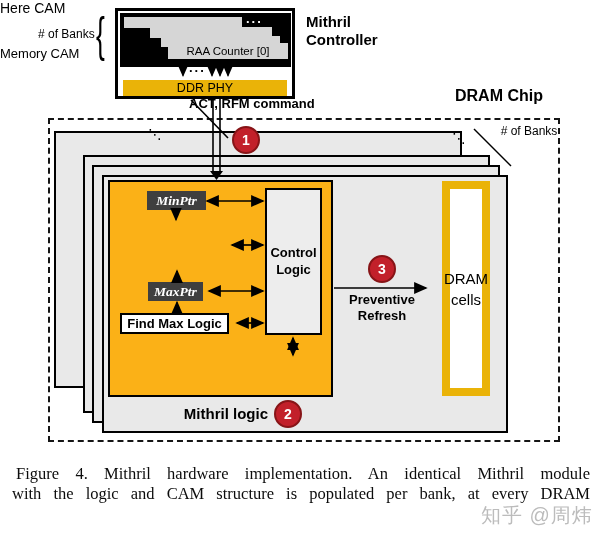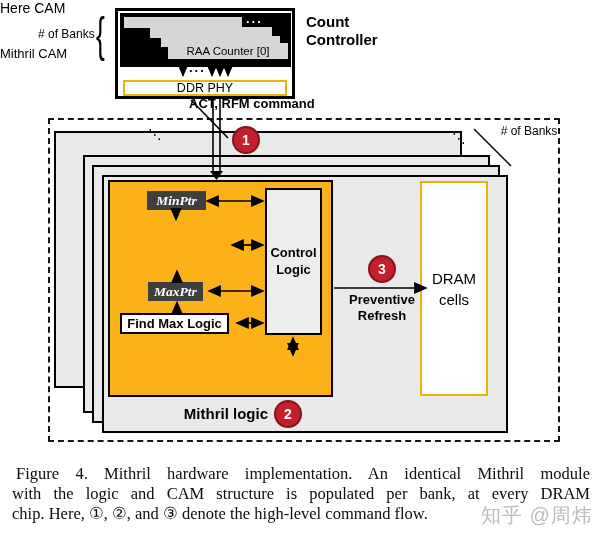--- a/index.html
+++ b/index.html
@@ -1,21 +1,21 @@
 <!DOCTYPE html>
 <html style="--orange: #FBB117; --red: #C2202A; --red_border: #871417; --layer_gray: #E9E9E9; --bar_gray: #D6D6D6; --dark_box: #3F3F3F; --watermark: #BCBCBC;"><head>
 <meta charset="utf-8">
 <style>
   html,body{margin:0;padding:0;background:#fff;}
   #page{position:relative;width:600px;height:542px;background:#fff;overflow:hidden;
         font-family:"Liberation Sans","DejaVu Sans",sans-serif;color:#000;}
   .abs{position:absolute;}
   .dashed{border:2px dashed #151515;box-sizing:border-box;background:#fff;}
   .layer{position:absolute;background:var(--layer_gray,#E9E9E9);border:2px solid #000;box-sizing:border-box;}
-  .solidbox{position:absolute;border:2px solid #eab308;box-sizing:border-box;background:#fff;}
+  .solidbox{position:absolute;border:8px solid #eab308;box-sizing:border-box;background:#fff;}
   .mc-outer{position:absolute;border:3px solid #000;box-sizing:border-box;background:#fff;}
   .mc-black{position:absolute;background:#000;}
   .bar{position:absolute;background:var(--bar_gray,#D6D6D6);}
   .orange{position:absolute;background:var(--orange,#FBB117);border:2px solid #000;box-sizing:border-box;}
   .darkbox{position:absolute;background:var(--dark_box,#3F3F3F);color:#fff;
            font-family:"Liberation Serif","DejaVu Serif",serif;font-style:italic;font-weight:bold;
            font-size:13.5px;display:flex;align-items:center;justify-content:center;}
   .cam:  ;
   .cam{position:absolute;background:#000;color:#fff;font-weight:bold;
        display:flex;align-items:center;justify-content:center;}
@@ -52,43 +52,44 @@
   <div class="lbl" style="left:148px;top:126px;font-size:14px;">⋱</div>
   <div class="lbl" style="left:452px;top:130px;font-size:14px;">⋱</div>
 
   <div class="lbl" style="left:500px;top:124px;width:58px;font-size:12px;line-height:15px;text-align:center;"># of Banks</div>
 
   <div class="orange" style="left:108px;top:180px;width:225px;height:217px;"></div>
   <div class="darkbox" style="left:147px;top:191px;width:59px;height:19px;font-family:Liberation Serif, serif;">MinPtr</div>
   <div class="cam" style="left:125px;top:222px;width:105px;height:46px;font-size:14px;">Here CAM</div>
   <div class="darkbox" style="left:148px;top:282px;width:55px;height:19px;">MaxPtr</div>
   <div class="whitebox" style="left:120px;top:313px;width:109px;height:21px;font-size:13px;">Find Max Logic</div>
-  <div class="cam" style="left:130px;top:358px;width:188px;height:33px;font-size:13px;">Mithril CAM</div>
+  <div class="cam" style="left:130px;top:358px;width:188px;height:33px;font-size:13px;">Memory CAM</div>
   <div class="ctrl" style="left:265px;top:188px;width:57px;height:147px;">Control Logic</div>
 
-  <div class="solidbox" style="left:420px;top:181px;width:68px;height:215px;display:flex;align-items:center;justify-content:center;text-align:center;font-size:15px;line-height:21px;">DRAM cells</div>
+  <div class="solidbox" style="left:442px;top:181px;width:48px;height:215px;display:flex;align-items:center;justify-content:center;text-align:center;font-size:15px;line-height:21px;">DRAM cells</div>
 
   <div class="lbl bold" style="left:150px;top:405px;width:118px;font-size:15px;text-align:right;">Mithril logic</div>
 
   <div class="lbl bold" style="left:338px;top:292px;width:88px;font-size:13px;line-height:16px;text-align:center;">Preventive Refresh</div>
 
   <div class="mc-outer" style="left:115px;top:8px;width:180px;height:91px;"></div>
   <div class="mc-black" style="left:120px;top:13px;width:171px;height:54px;"></div>
   <div class="bar" style="left:124px;top:17px;width:118px;height:11px;"></div>
   <div class="bar" style="left:150px;top:27px;width:122px;height:11px;"></div>
   <div class="bar" style="left:161px;top:36px;width:119px;height:11px;"></div>
   <div class="bar" style="left:168px;top:43px;width:120px;height:16px;font-size:11.5px;line-height:16px;text-align:center;">RAA Counter [0]</div>
   <div class="dots" style="left:246px;top:12px;color:#fff;">...</div>
   <div class="dots" style="left:189px;top:61px;color:#000;">...</div>
   <div class="solidbox" style="left:123px;top:80px;width:164px;height:16px;font-size:12.5px;display:flex;align-items:center;justify-content:center;">DDR PHY</div>
 
-  <div class="lbl bold" style="left:306px;top:13px;width:96px;font-size:15px;line-height:18px;">Count Controller</div>
+  <div class="lbl bold" style="left:306px;top:13px;width:96px;font-size:15px;line-height:18px;">Mithril Controller</div>
   <div class="lbl" style="left:38px;top:27px;width:64px;font-size:12px;"># of Banks</div>
   <div class="lbl" style="left:96px;top:9px;font-size:48px;line-height:52px;transform:scaleX(.55);transform-origin:left top;">{</div>
   <div class="lbl bold" style="left:189px;top:96px;font-size:13px;">ACT, RFM command</div>
+  <div class="lbl bold" style="left:455px;top:87px;font-size:16px;">DRAM Chip</div>
 
   <div class="step" style="left:232px;top:126px;">1</div>
   <div class="step" style="left:274px;top:400px;">2</div>
   <div class="step" style="left:368px;top:255px;">3</div>
 
   <svg class="overlay" width="600" height="460" viewBox="0 0 600 460">
     <defs>
       <marker id="mE" markerWidth="9" markerHeight="8" refX="7" refY="3.5" orient="auto">
         <path d="M0,0 L8,3.5 L0,7 z" fill="#000"></path>
       </marker>
@@ -117,17 +118,16 @@
       <line x1="176" y1="211" x2="176" y2="219.5" marker-end="url(#mE)"></line>
       <line x1="177" y1="281" x2="177" y2="271" marker-end="url(#mE)"></line>
       <line x1="177" y1="312" x2="177" y2="302.5" marker-end="url(#mE)"></line>
       <line x1="293" y1="338" x2="293" y2="355" marker-start="url(#mS)" marker-end="url(#mE)"></line>
     </g>
     <line x1="334" y1="288" x2="426" y2="288" stroke="#000" stroke-width="1.7" marker-end="url(#mE)"></line>
   </svg>
 
   <div class="cap jl" style="top:464px;padding-left:4px;width:574px;">Figure 4. Mithril hardware implementation. An identical Mithril module</div>
   <div class="cap jl" style="top:484px;">with the logic and CAM structure is populated per bank, at every DRAM</div>
-  <div class="cap" style="top:504px;">chip. Here, ①, ②, and ③ denote the high-level command flow.</div>
 
   <div id="watermark">知乎 @周炜</div>
 
 </div>
 
 </body></html>

